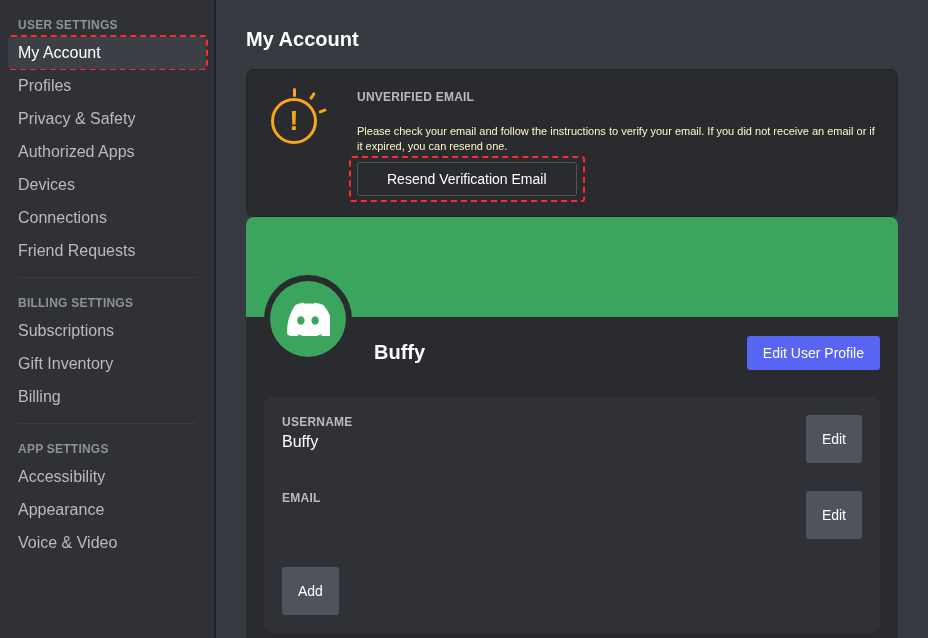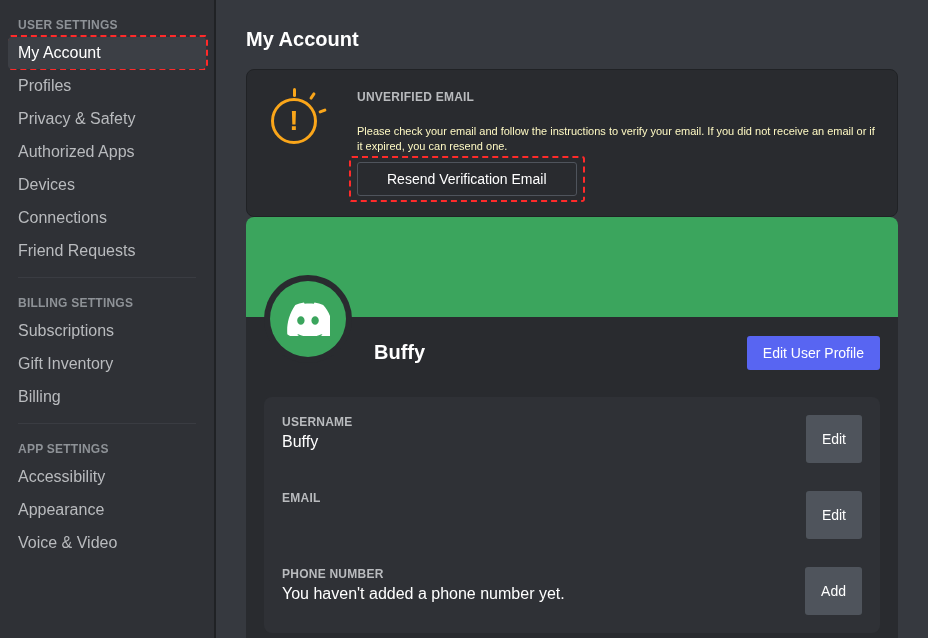--- a/index.html
+++ b/index.html
@@ -357,23 +357,19 @@
 
       <div class="field-row">
         <div class="field-left">
           <div class="field-label">Email</div>
           <div class="field-value"></div>
         </div>
         <button class="btn-grey">Edit</button>
       </div>
 
       <div class="field-row">
-        <div class="field-left">
-          <div class="field-label">Phone Number</div>
-          <div class="field-value">You haven't added a phone number yet.</div>
-        </div>
         <button class="btn-grey">Add</button>
       </div>
 
     </div>
   </section>
 
 </main>
 
 </body></html>

